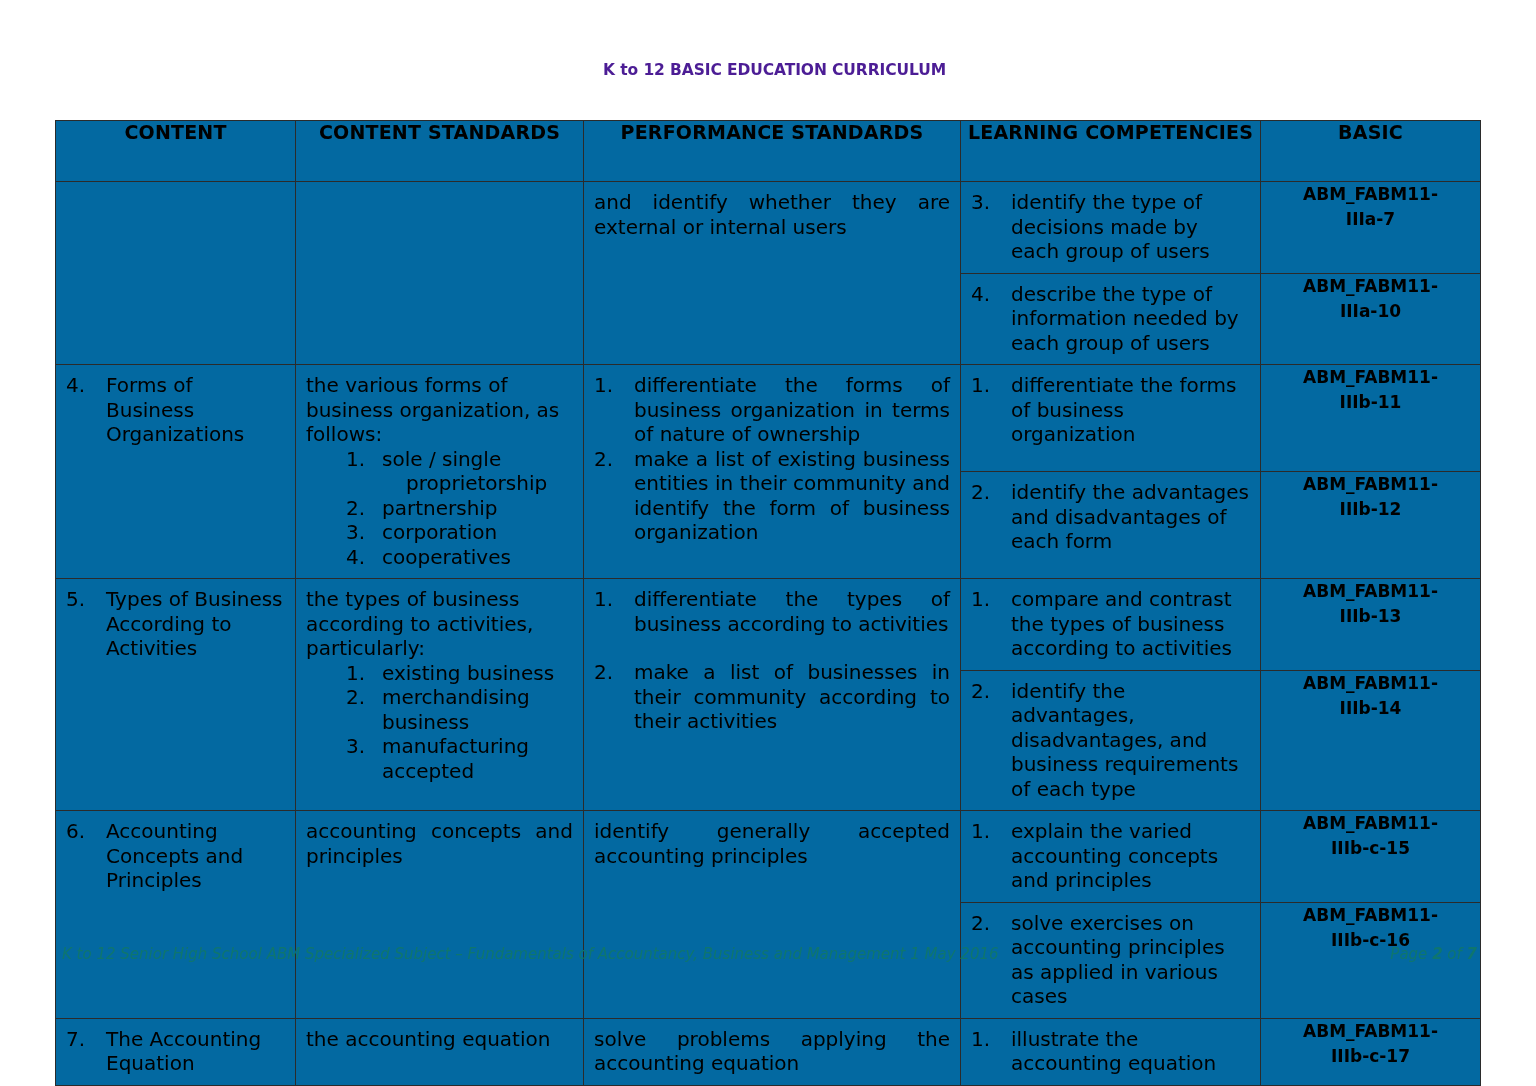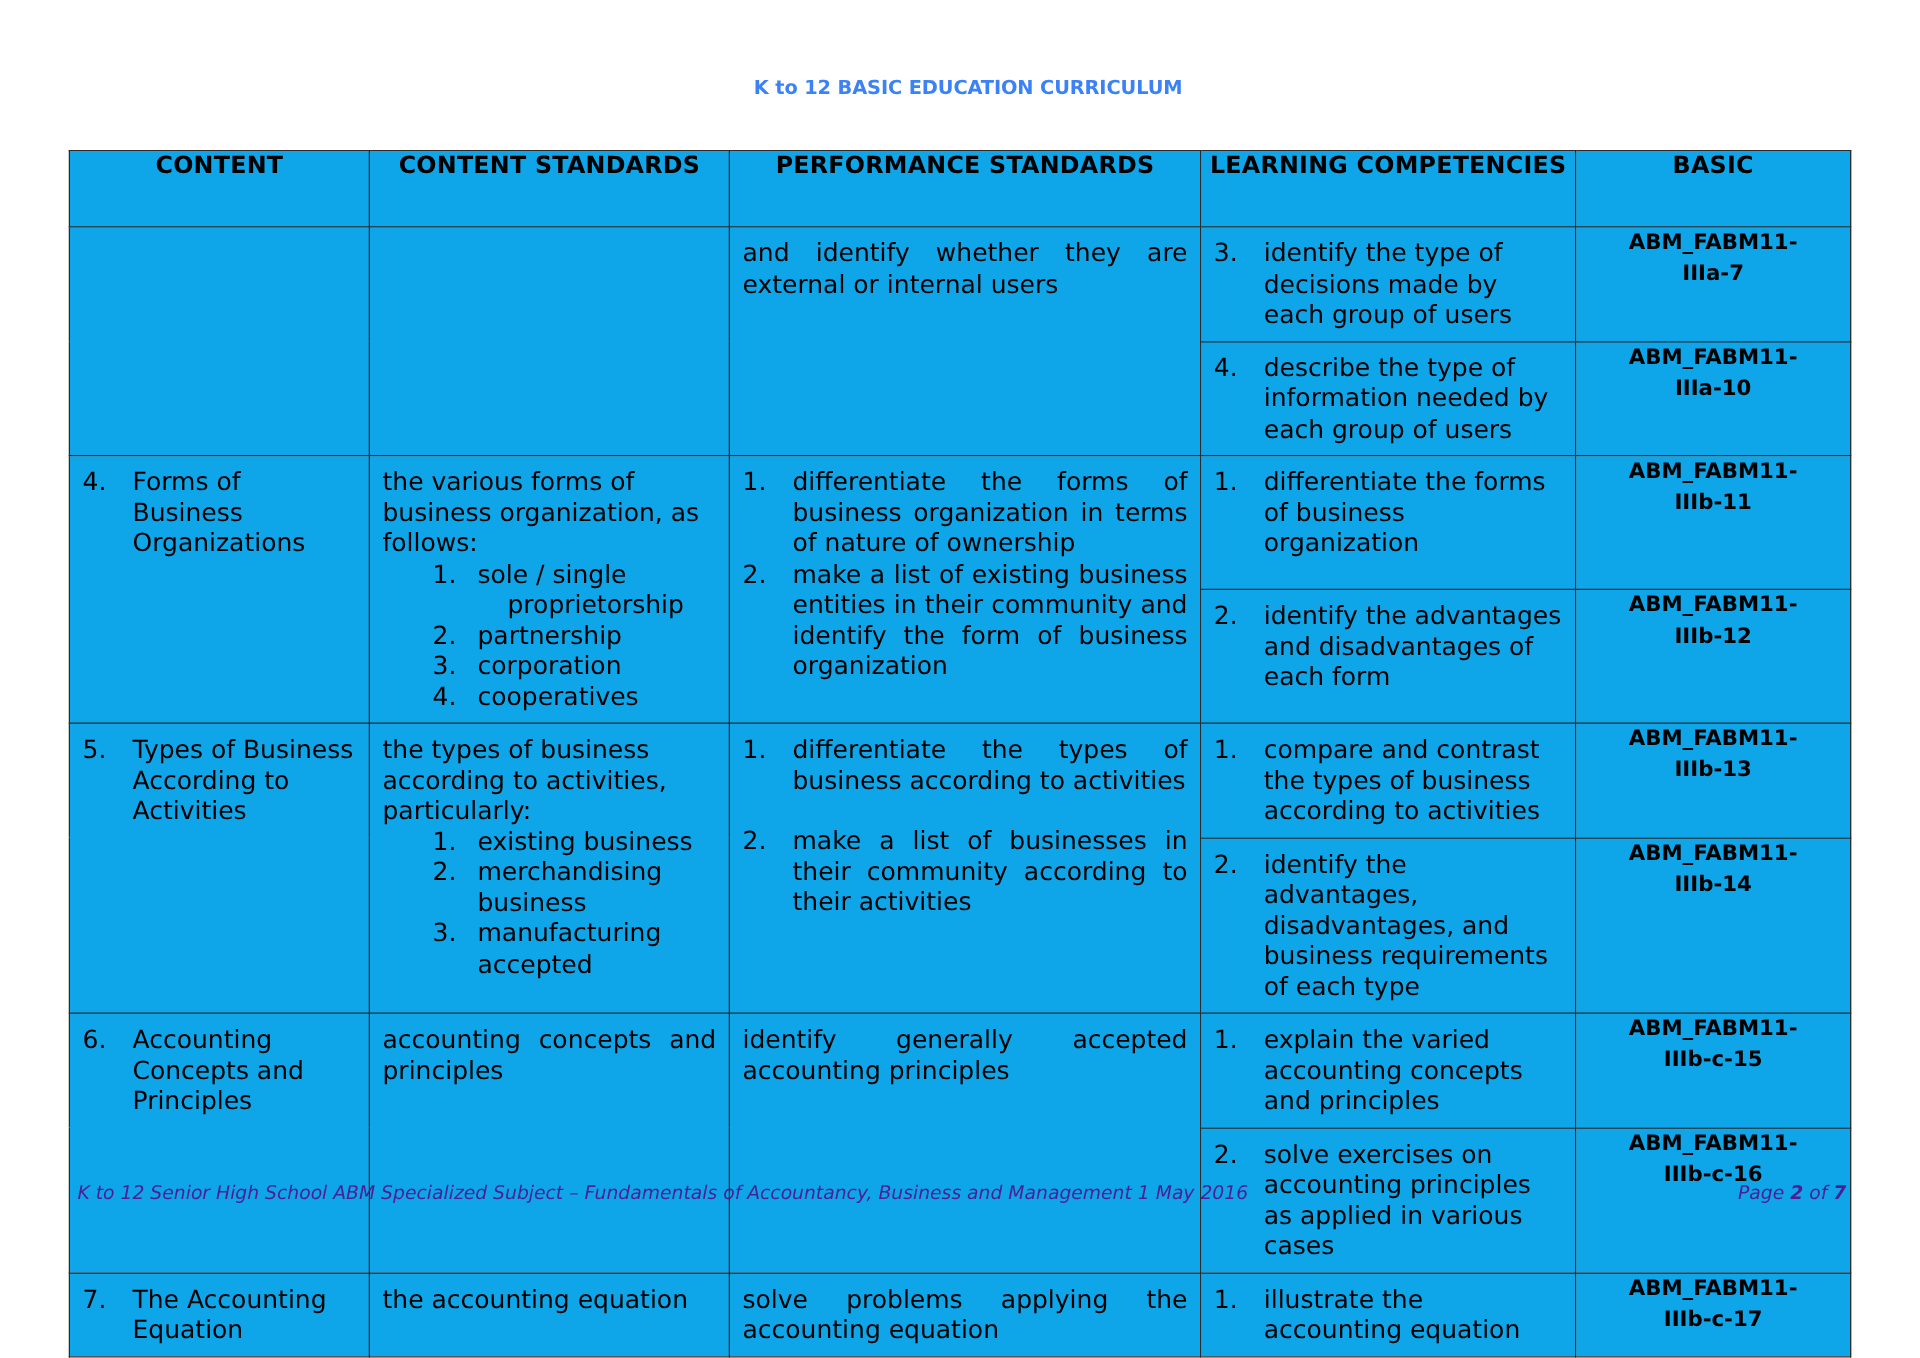--- a/index.html
+++ b/index.html
@@ -28,42 +28,42 @@
     position: absolute;
     left: 0;
     top: 60px;
     width: 1536px;
     text-align: center;
   }
   .doc-header .line {
     font-family: "DejaVu Sans", sans-serif;
     font-weight: bold;
     letter-spacing: -0.1px;
-    color: #3b82f6;
+    color: #4c1d95;
     margin-left: 13px;
   }
   .doc-header .line1 { font-size: 15.5px; line-height: 21px; }
   .doc-header .line2 { font-size: 15.5px; line-height: 22px; }
 
   
   .curriculum-table {
     position: absolute;
     left: 55px;
     top: 120px;
     width: 1425px;
     border-collapse: collapse;
     table-layout: fixed;
     background: #fff;
   }
   .curriculum-table td,
   .curriculum-table th {
     border: 1.6px solid #2b2b2b;
     vertical-align: top;
     padding: 0;
-    background: #0ea5e9;
+    background: #0369a1;
   }
 
   col.c-content   { width: 240px; }
   col.c-cstd      { width: 288px; }
   col.c-pstd      { width: 377px; }
   col.c-lc        { width: 300px; }
   col.c-code      { width: 220px; }
 
   thead th {
     height: 60px;
@@ -140,21 +140,21 @@
     position: absolute;
     left: 62px;
     top: 945px;
     width: 1415px;
     display: flex;
     justify-content: space-between;
     align-items: flex-start;
     font-style: italic;
     font-size: 15px;
     font-family: "DejaVu Sans", sans-serif;
-    color: #4c1d95;
+    color: #0f766e;
   }
   .doc-footer .pagewrap { white-space: nowrap; }
   .doc-footer .pagewrap b { font-weight: bold; }
 </style>
 </head>
 <body>
 
 <div class="page">
 
   <div class="doc-header">

